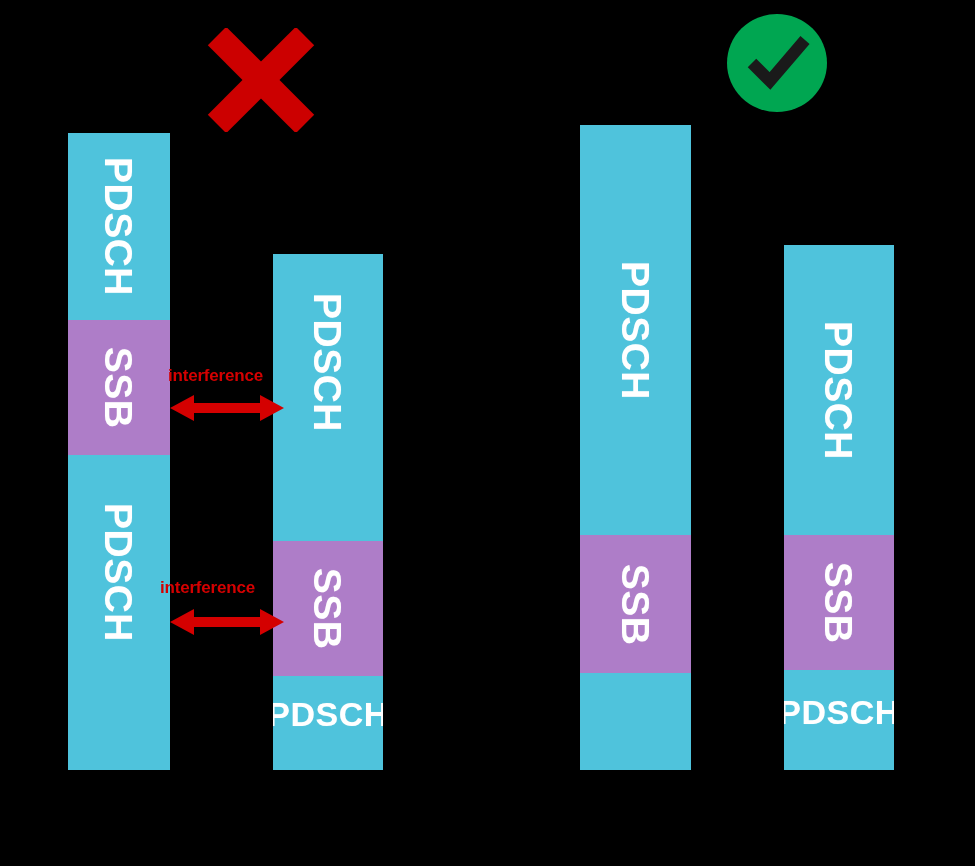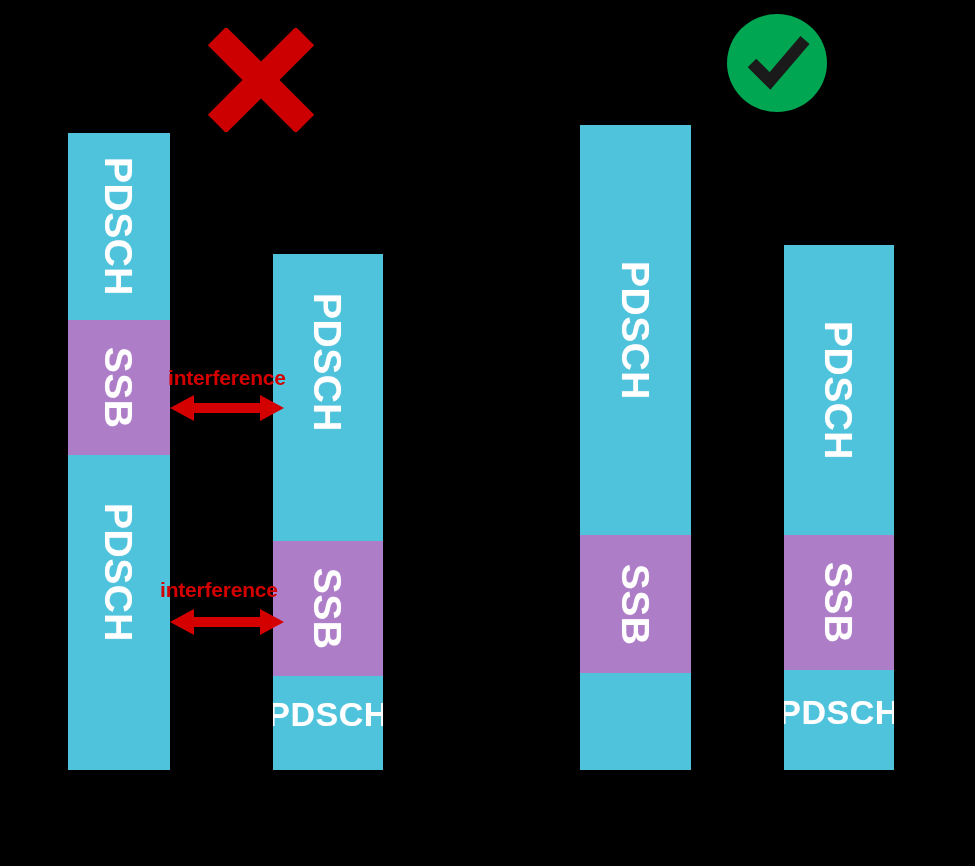--- a/index.html
+++ b/index.html
@@ -51,21 +51,21 @@
   .lbl-sm { font-size: 34px; }
 
   
   .interference-group {
     position: absolute;
   }
   .interference-text {
     position: absolute;
     color: #D40000;
     font-weight: bold;
-    font-size: 21px;
+    font-size: 17px;
     white-space: nowrap;
     letter-spacing: -0.2px;
     left: 0;
     top: 0;
   }
   .arrow-wrap {
     position: absolute;
     left: 0;
   }
   .arrow-wrap svg { display: block; }

